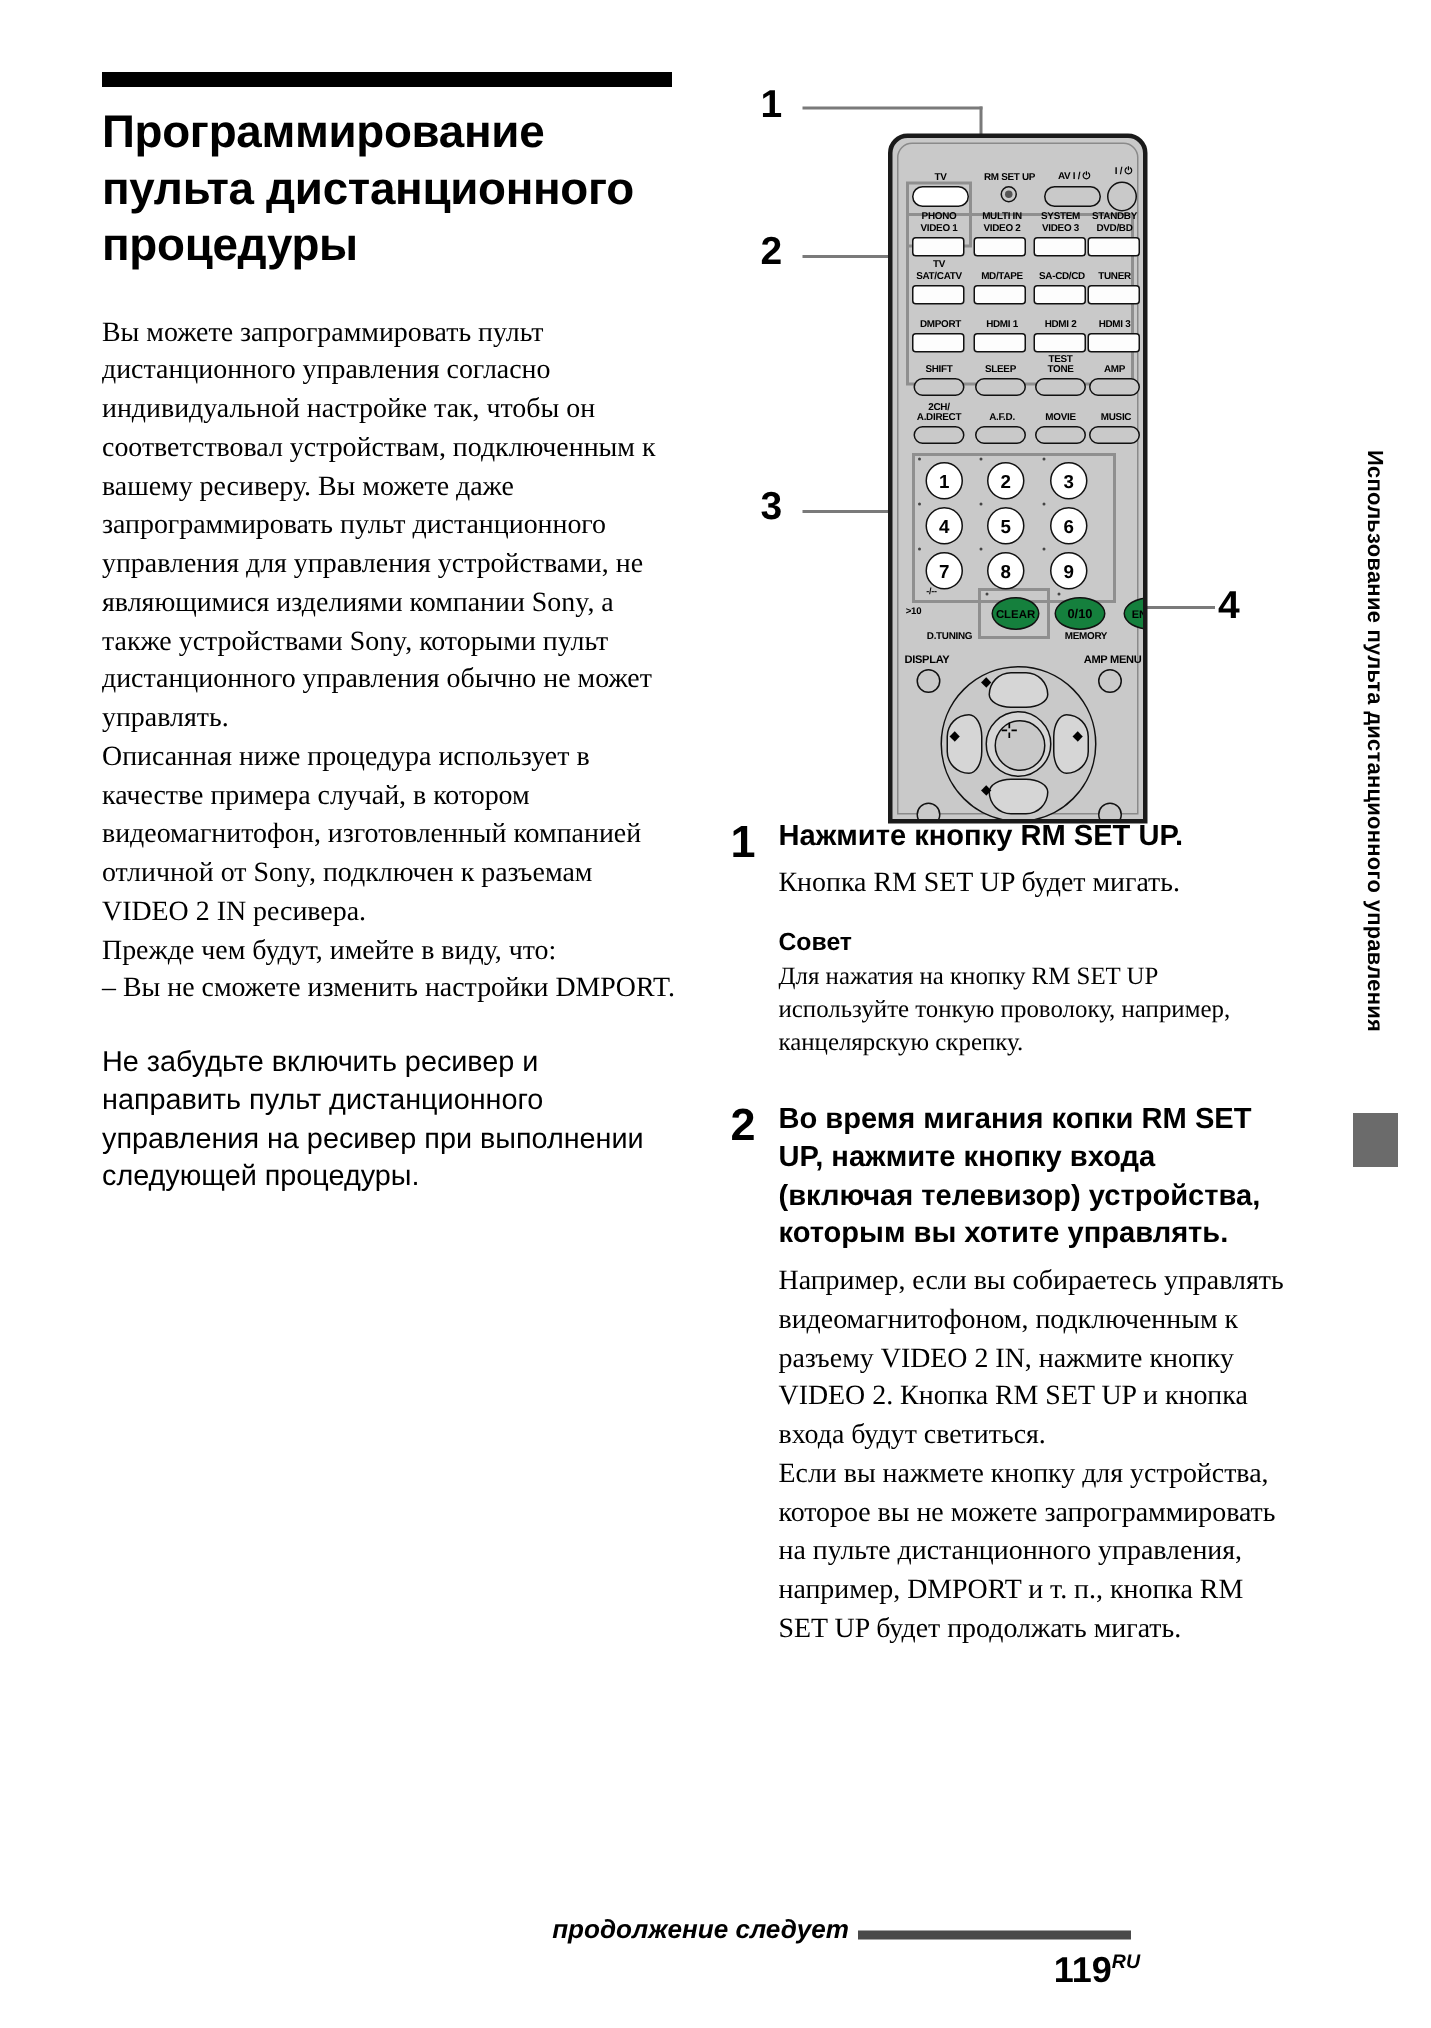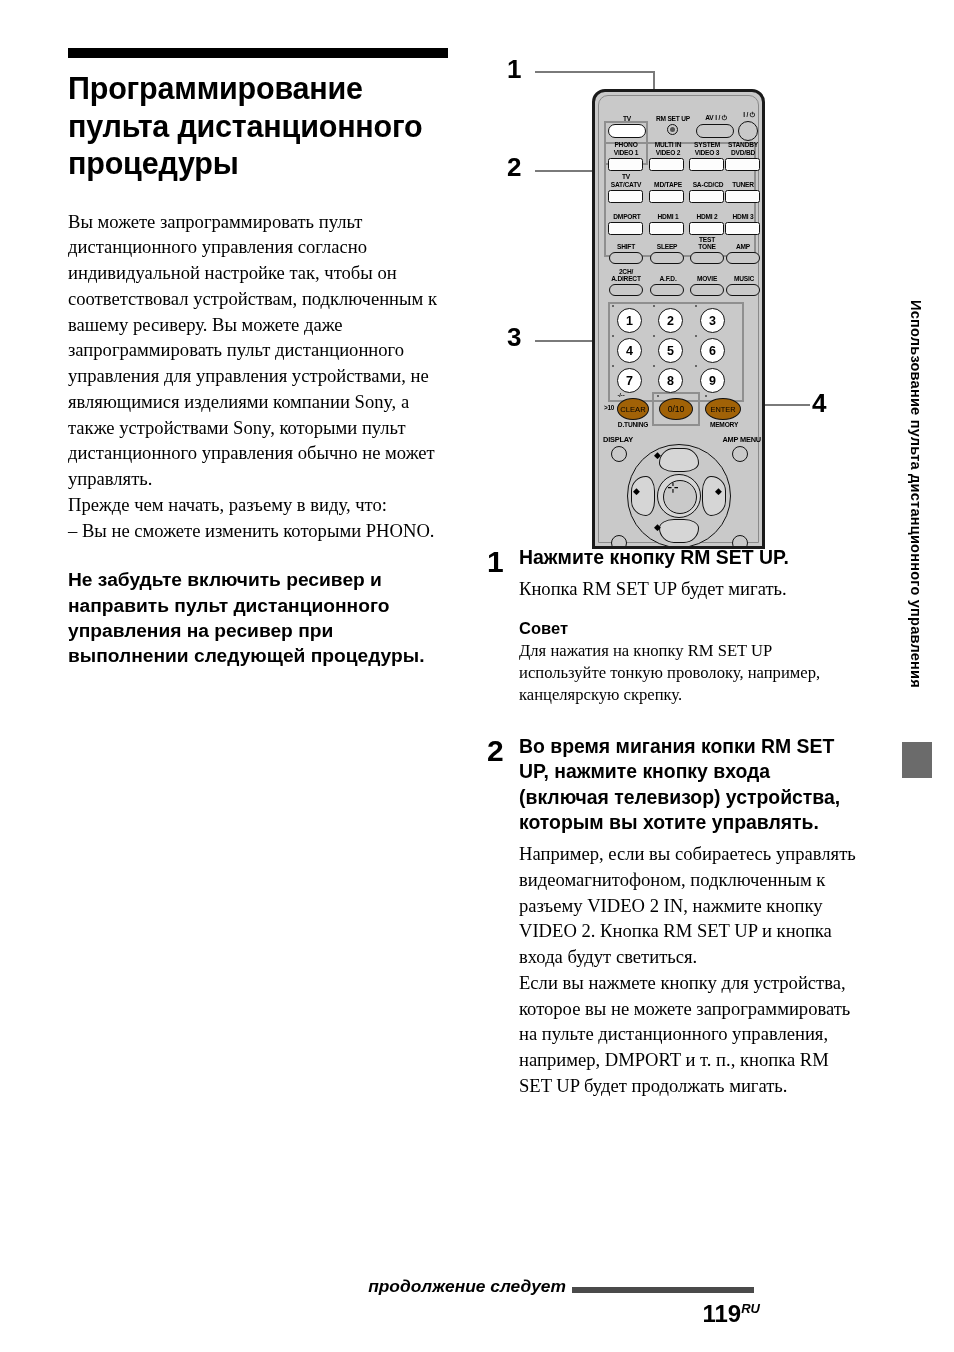--- a/index.html
+++ b/index.html
@@ -44,21 +44,21 @@
     font-family: "Liberation Serif", serif;
     font-size: 18.6px;
     line-height: 1.385;
     color: #000;
     padding-left: 18px;
     text-indent: -18px;
     margin: 0;
   }
   .bold-note {
     font-family: "Liberation Sans", sans-serif;
-    font-weight: bold;
+    font-weight: normal;
     font-size: 19.2px;
     line-height: 1.32;
     color: #000;
     margin: 24px 0 0 0;
   }
 
   
   .right-col {
     position: absolute;
     left: 487px; top: 545px;
@@ -236,30 +236,31 @@
     font-family: "Liberation Sans", sans-serif;
     font-weight: bold;
     font-size: 12.5px;
     color: #000;
     display: flex;
     align-items: center;
     justify-content: center;
   }
   .oval-btn {
     position: absolute;
-    background: #a16207;
+    background: #15803d;
     border: 1.8px solid #111;
     border-radius: 50%;
     font-family: "Liberation Sans", sans-serif;
-    font-weight: normal;
+    font-weight: bold;
     font-size: 8.5px;
     color: #000;
     display: flex;
     align-items: center;
     justify-content: center;
+    margin-left: 44px;
   }
   .grp-box {
     position: absolute;
     border: 2.2px solid #8f8f8f;
     background: transparent;
   }
   .rmsetup-dot {
     position: absolute;
     width: 11px; height: 11px;
     border: 1.8px solid #111;
@@ -326,22 +327,23 @@
     background: #7a7a7a;
   }
 </style>
 </head>
 <body>
 
 <div class="left-col">
   <div class="title-rule"></div>
   <h1 class="page-title">Программирование пульта дистанционного процедуры</h1>
   <p class="body-p">Вы можете запрограммировать пульт дистанционного управления согласно индивидуальной настройке так, чтобы он соответствовал устройствам, подключенным к вашему ресиверу. Вы можете даже запрограммировать пульт дистанционного управления для управления устройствами, не являющимися изделиями компании Sony, а также устройствами Sony, которыми пульт дистанционного управления обычно не может управлять.</p>
-  <p class="body-p">Прежде чем начать, разъему в виду, что:</p>
-  <p class="dash-item">– Вы не сможете изменить которыми PHONO.</p>
+  <p class="body-p">Описанная ниже процедура использует в качестве примера случай, в котором видеомагнитофон, изготовленный компанией отличной от Sony, подключен к разъемам VIDEO 2 IN ресивера.</p>
+  <p class="body-p">Прежде чем будут, имейте в виду, что:</p>
+  <p class="dash-item">– Вы не сможете изменить настройки DMPORT.</p>
   <p class="bold-note">Не забудьте включить ресивер и направить пульт дистанционного управления на ресивер при выполнении следующей процедуры.</p>
 </div>
 
 <div class="diagram">
 
   <div class="callout-num" style="left:20px; top:2px;">1</div>
   <div class="callout-num" style="left:20px; top:100px;">2</div>
   <div class="callout-num" style="left:20px; top:270px;">3</div>
   <div class="callout-num" style="left:325px; top:336px;">4</div>
 

